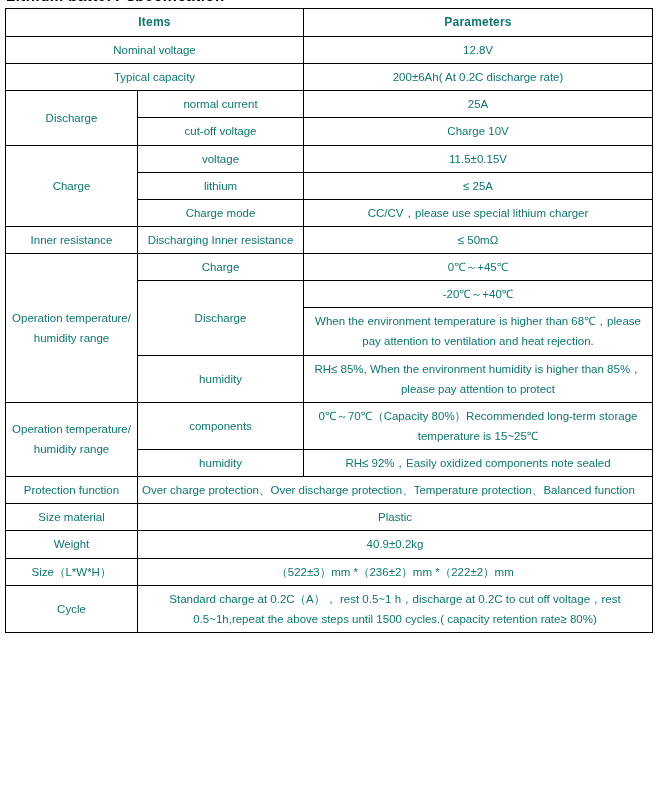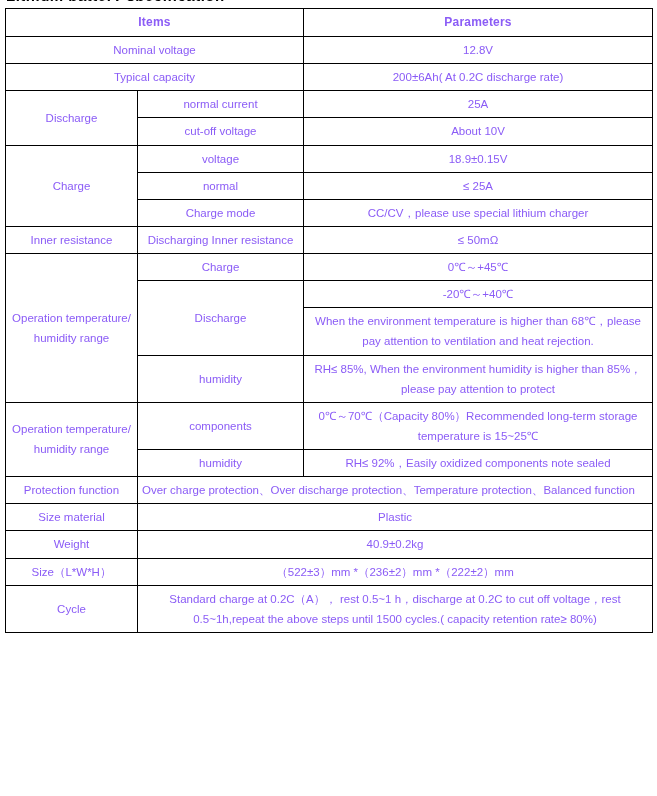--- a/index.html
+++ b/index.html
@@ -44,21 +44,21 @@
     table-layout: fixed;
     font-size: 11.5px;
   }
   table.spec td, table.spec th {
     border: 1px solid #000000;
     padding: 3px 4px;
     text-align: center;
     vertical-align: middle;
     font-weight: normal;
     line-height: 1.75;
-    color: #8b5cf6;
+    color: #0f766e;
   }
   table.spec th {
     font-weight: bold;
     font-size: 12px;
     letter-spacing: 0.2px;
   }
   .cell-justify {
     text-align: justify;
     text-align-last: left;
     padding-left: 9px;
@@ -104,30 +104,30 @@
         <td>200±6Ah( At 0.2C discharge rate)</td>
       </tr>
 
       <tr>
         <td rowspan="2">Discharge</td>
         <td>normal current</td>
         <td>25A</td>
       </tr>
       <tr>
         <td>cut-off voltage</td>
-        <td>About 10V</td>
+        <td>Charge 10V</td>
       </tr>
 
       <tr>
         <td rowspan="3">Charge</td>
         <td>voltage</td>
-        <td>18.9±0.15V</td>
+        <td>11.5±0.15V</td>
       </tr>
       <tr>
-        <td>normal</td>
+        <td>lithium</td>
         <td>≤ 25A</td>
       </tr>
       <tr>
         <td>Charge mode</td>
         <td>CC/CV，please use special lithium charger</td>
       </tr>
 
       <tr>
         <td>Inner resistance</td>
         <td class="tall">Discharging Inner resistance</td>

